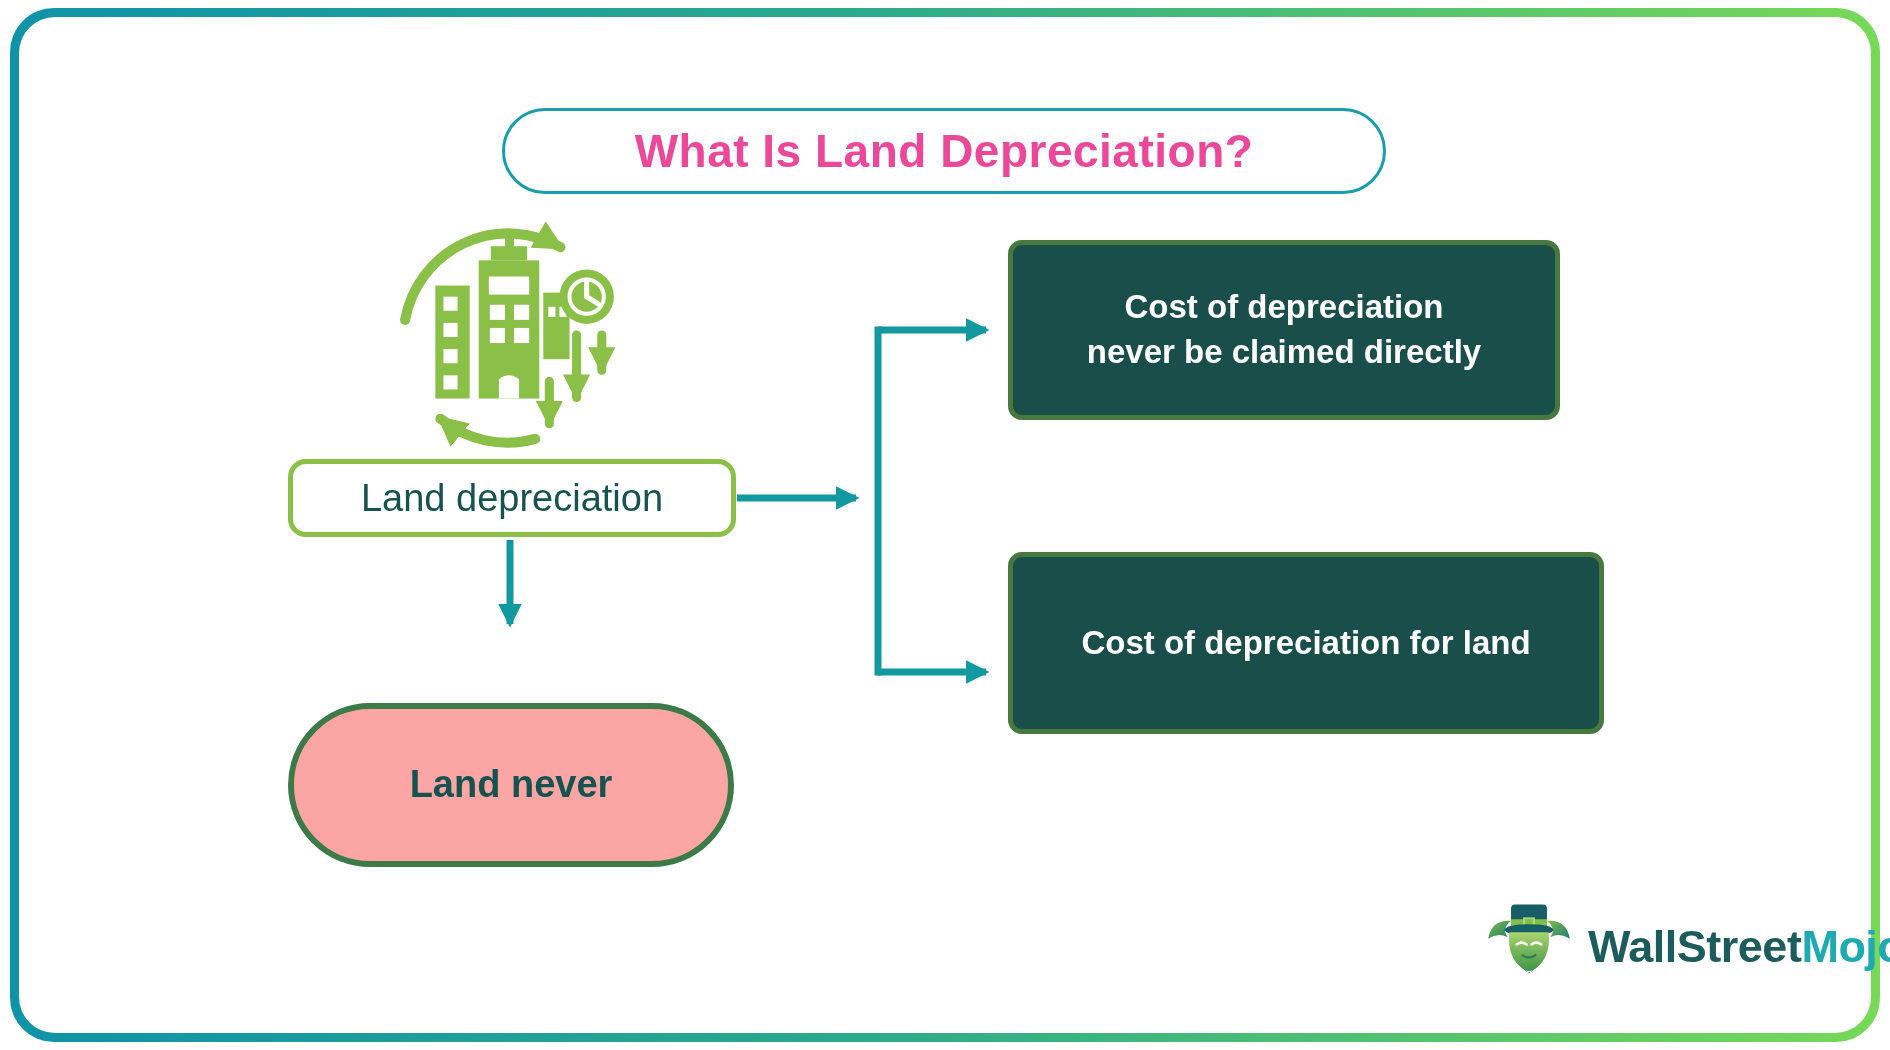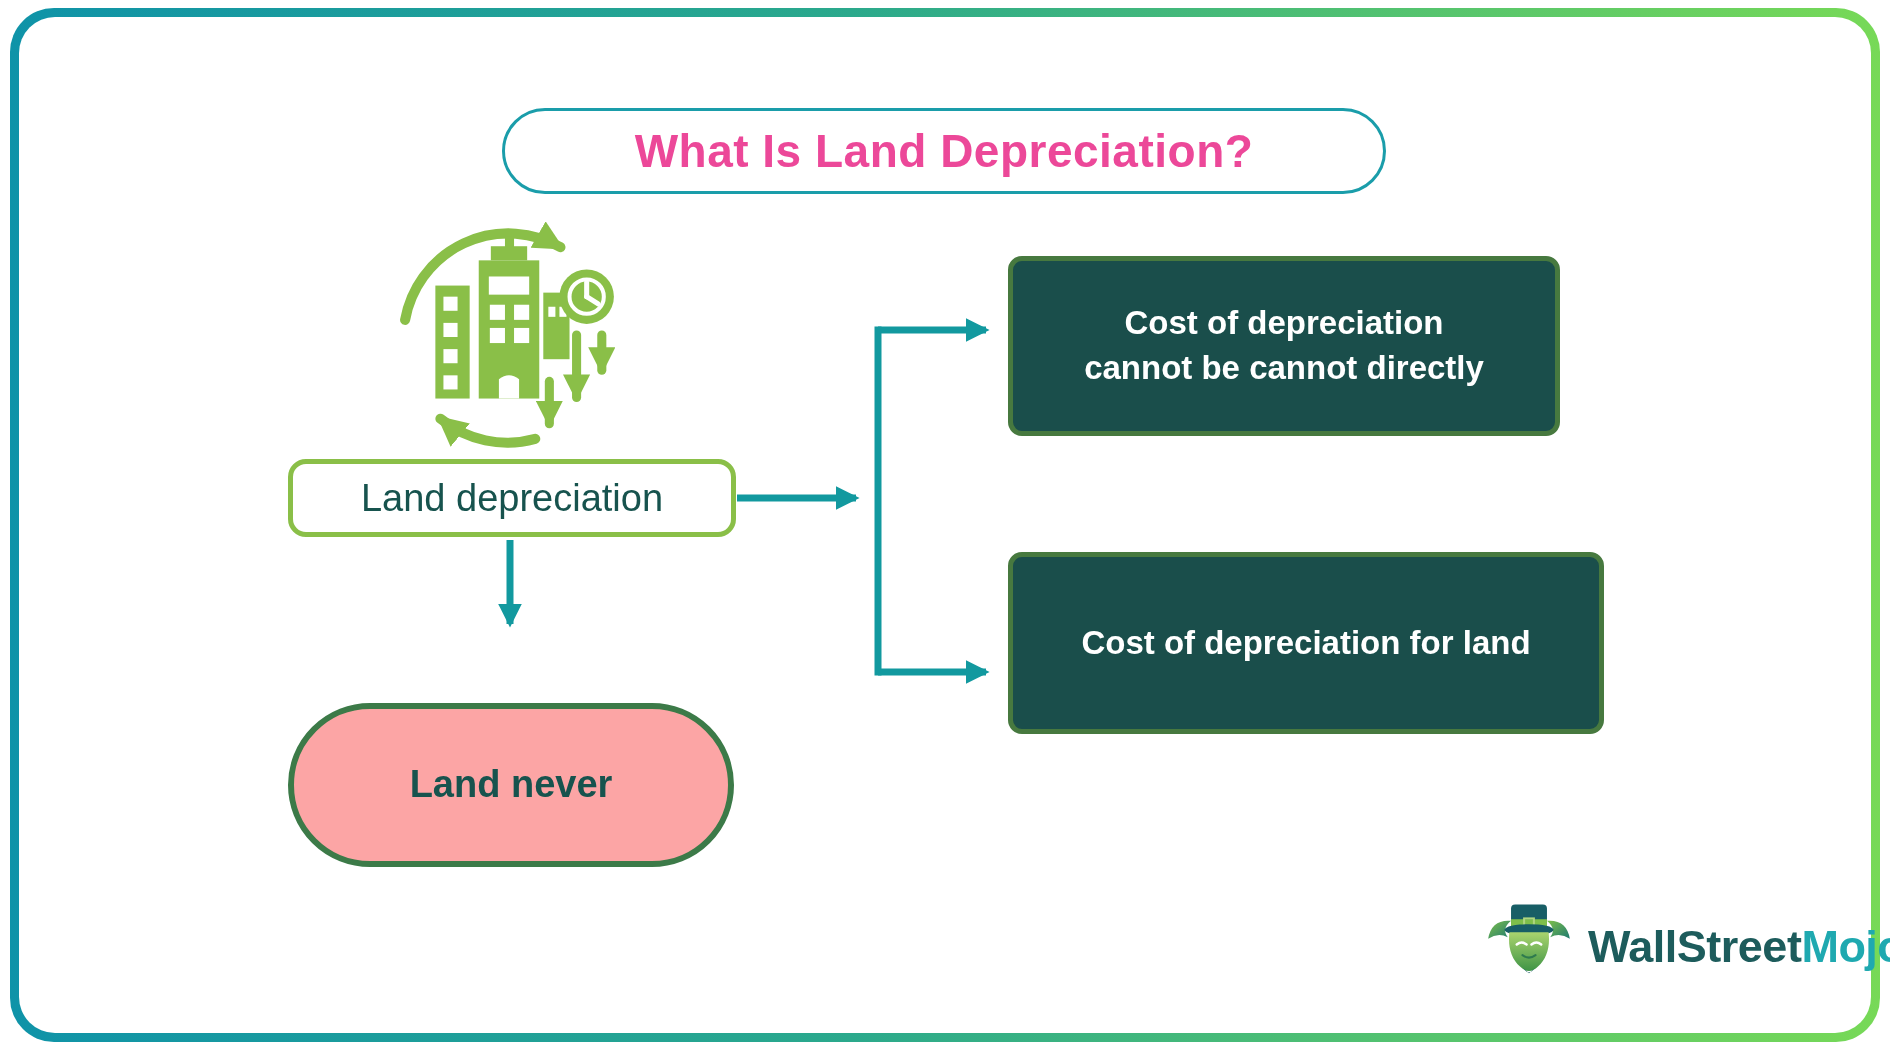--- a/index.html
+++ b/index.html
@@ -74,21 +74,21 @@
     text-align: center;
   }
   .dark-box .line {
     display: block;
     color: #ffffff;
     font-size: 33px;
     font-weight: bold;
     line-height: 1.35;
     white-space: nowrap;
   }
-  .box-top { left: 1008px; top: 256px; width: 552px; height: 180px; }
+  .box-top { left: 1008px; top: 240px; width: 552px; height: 180px; }
   .box-bottom { left: 1008px; top: 552px; width: 596px; height: 182px; }
 
   .oval {
     position: absolute;
     left: 288px; top: 703px;
     width: 446px; height: 164px;
     border: 6px solid #3c7a48;
     border-radius: 90px;
     background: #fca5a5;
     display: flex; flex-direction: column; align-items: center; justify-content: center;
@@ -190,21 +190,21 @@
 
       <path d="M878 330 L986 330" stroke="#12999f" stroke-width="7" marker-end="url(#tah)"></path>
 
       <path d="M878 672 L986 672" stroke="#12999f" stroke-width="7" marker-end="url(#tah)"></path>
 
       <path d="M510 540 L510 624" stroke="#12999f" stroke-width="7" marker-end="url(#tah)"></path>
     </svg>
 
     <div class="dark-box box-top">
       <span class="line">Cost of depreciation</span>
-      <span class="line">cannot be cannot directly</span>
+      <span class="line">never be claimed directly</span>
     </div>
 
     <div class="dark-box box-bottom">
       <span class="line">Cost of depreciation for land</span>
     </div>
 
     <div class="oval">
       <span class="line">Land never</span>
     </div>
 

